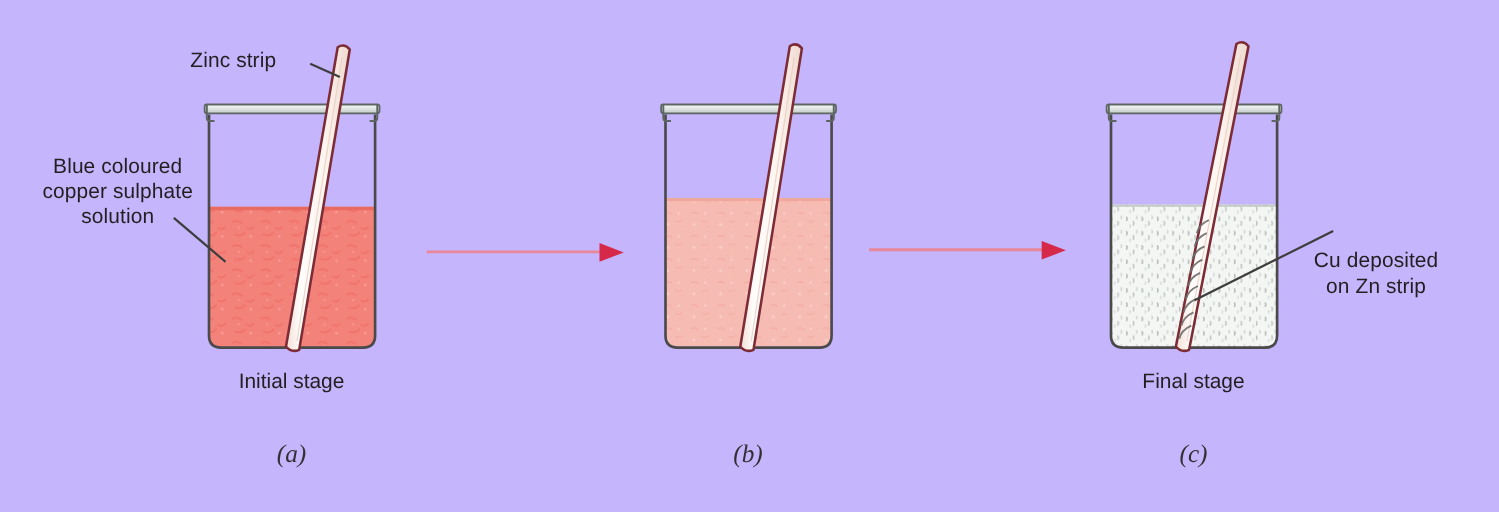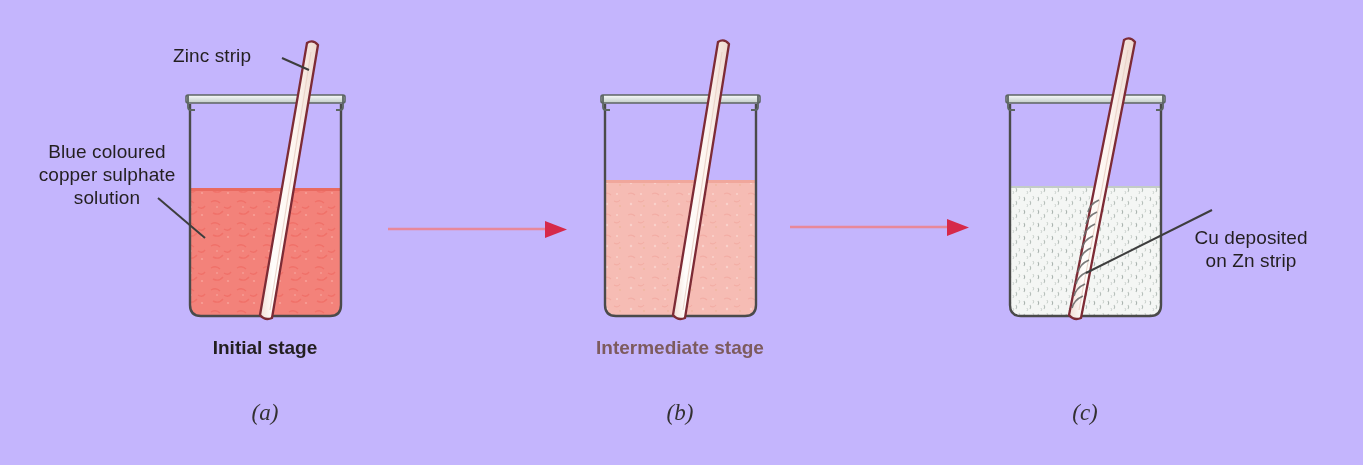--- a/index.html
+++ b/index.html
@@ -26,21 +26,21 @@
     letter-spacing: .1px;
     white-space: pre-line;
     font-weight: 500;
   }
   .lbl.center { text-align: center; }
   .stage-name {
     position: absolute;
     font-size: 19px;
     color: #231f20;
     text-align: center;
-    font-weight: 700;
+    font-weight: 400;
     width: 300px;
   }
   .stage-name.muted { color: #7d5b5e; }
   .fig-cap {
     position: absolute;
     font-family: "Liberation Serif", serif;
     font-style: italic;
     font-size: 23px;
     color: #333031;
     text-align: center;
@@ -201,19 +201,19 @@
   <div class="lbl center" style="left:22px; top:140px; width:170px;text-align:center;">Blue coloured
 copper sulphate
 solution</div>
 
   <div class="lbl center" style="left:1181px; top:192px; width:140px;margin-top:34px;">Cu deposited
 on Zn strip</div>
 
 
 
   <div class="stage-name" style="left:115px; top:337px;">Initial stage</div>
-  <div class="stage-name muted" style="left:530px; top:337px;">Intermediate stage</div>
+  <div class="stage-name" style="left:935px; top:337px;">Final stage</div>
 
   <div class="fig-cap" style="left:165px; top:400px;">(a)</div>
   <div class="fig-cap" style="left:580px; top:400px;">(b)</div>
   <div class="fig-cap" style="left:985px; top:400px;">(c)</div>
 
 </div>
 
 </body></html>

